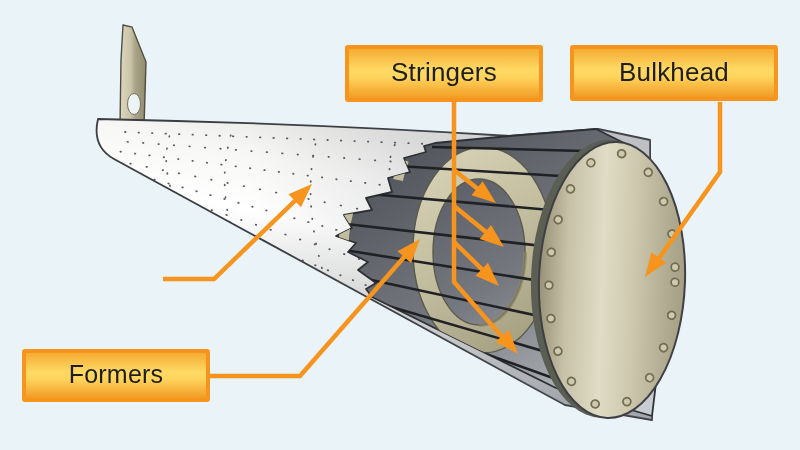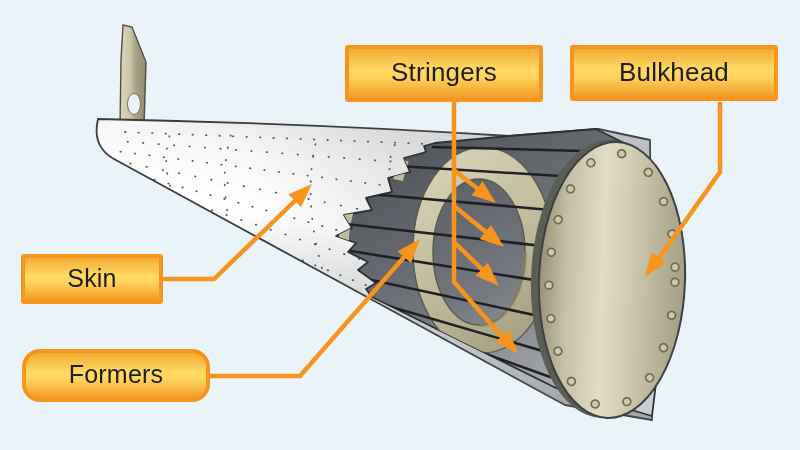--- a/index.html
+++ b/index.html
@@ -7,21 +7,21 @@
          font-family:"Liberation Sans",sans-serif;background:#ef4444;text-align:right;}
   #art{position:absolute;left:0;top:0;}
   .callout{position:absolute;display:flex;align-items:center;justify-content:center;
            border:4px solid #F7941D;border-radius:3px;box-sizing:border-box;
            background:linear-gradient(180deg,#F3AC33 0%,#FFD964 42%,#FFD45C 58%,#F29C26 100%);
            color:#1E1E1E;font-size:26px;letter-spacing:.2px;}
   .callout span{transform:translateY(-1px);}
   #lbl-stringers{left:345px;top:45px;width:198px;height:57px;}
   #lbl-bulkhead {left:570px;top:45px;width:208px;height:56px;}
   #lbl-skin     {left:21px; top:254px;width:142px;height:50px;font-size:25px;}
-  #lbl-formers  {left:22px; top:349px;width:188px;height:53px;font-size:25px;border-radius:18px;}
+  #lbl-formers  {left:22px; top:349px;width:188px;height:53px;font-size:25px;}
 </style>
 </head>
 <body>
 
 <div id="stage">
 
   <svg id="art" width="800" height="450" viewBox="0 0 800 450">
     <defs>
       <linearGradient id="gSkin" gradientUnits="userSpaceOnUse" x1="235" y1="106" x2="172" y2="434">
         <stop offset="0" stop-color="#E8E8E6"></stop>
@@ -156,20 +156,17 @@
       <path d="M0,0 L-24,9 L-24,-9 Z" transform="translate(499,286) rotate(44)"></path>
     </g>
   </svg>
 
   <div class="callout" id="lbl-stringers">
     <span>Stringers</span>
   </div>
   <div class="callout" id="lbl-bulkhead">
     <span>Bulkhead</span>
   </div>
-  <div class="callout" id="lbl-skin">
-    <span>Skin</span>
-  </div>
   <div class="callout" id="lbl-formers">
     <span>Formers</span>
   </div>
 
 </div>
 
 </body></html>

